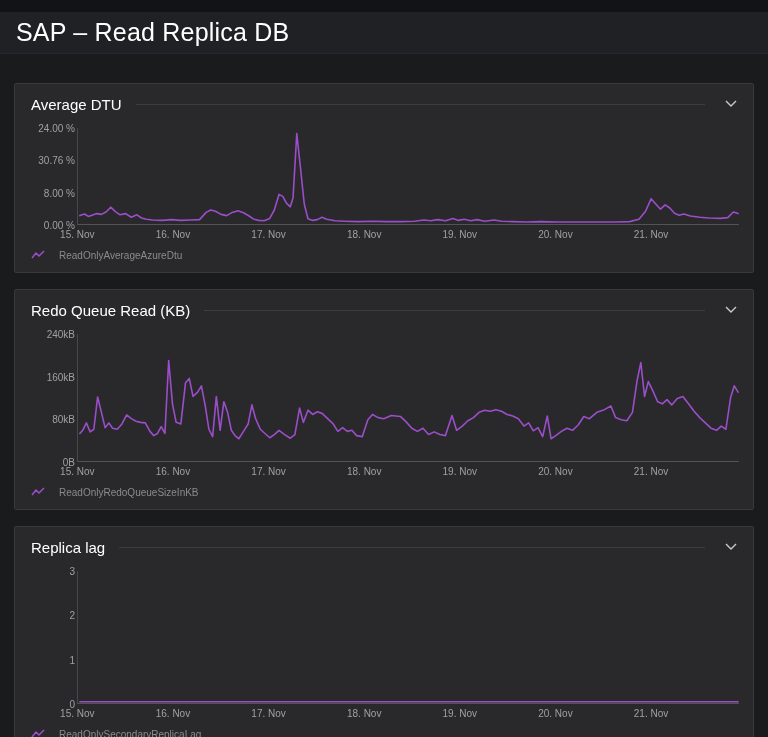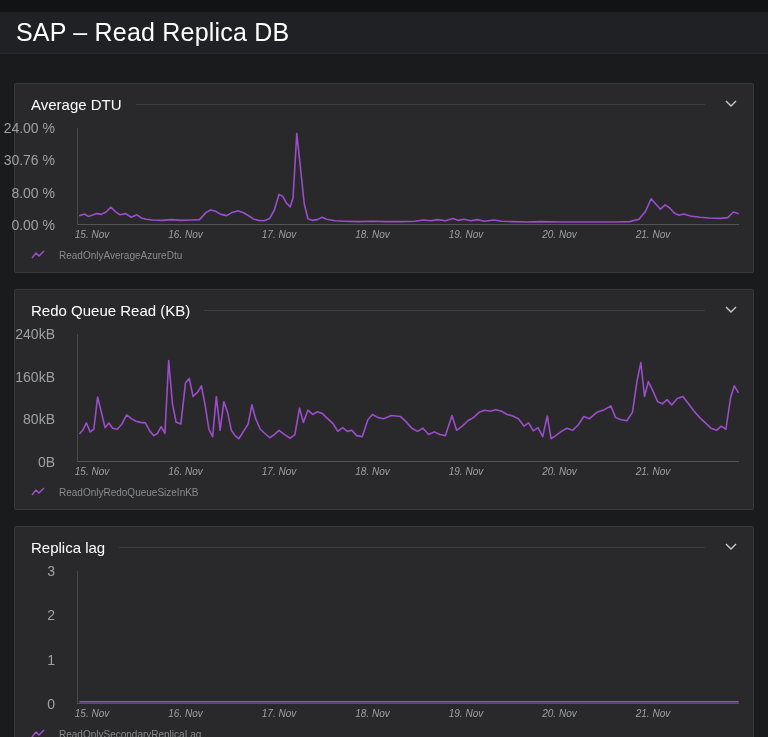--- a/index.html
+++ b/index.html
@@ -17,26 +17,26 @@
   .panels{padding:29px 14px 0 14px;}
   .panel{background:var(--panel-bg);border:1px solid var(--panel-border);border-radius:2px;
          padding:10px 14px 10px 16px;margin-bottom:16px;}
   .panel-header{display:flex;align-items:center;height:20px;margin-bottom:14px;}
   .panel-title{color:var(--title);font-size:15px;font-weight:500;white-space:nowrap;}
   .title-rule{flex:1;height:1px;background:var(--rule);margin:0 18px 0 14px;}
   .collapse-btn{background:none;border:none;cursor:pointer;padding:2px;display:flex;align-items:center;}
   .chevron{width:12px;height:8px;stroke:var(--chevron);stroke-width:1.4;fill:none;}
   .chart-row{display:flex;}
   .y-axis{position:relative;width:46px;flex:none;}
-  .y-tick{position:absolute;right:22px;transform:translateY(-50%);color:var(--tick);font-size:14px;white-space:nowrap;}
+  .y-tick{position:absolute;right:2px;transform:translateY(-50%);color:var(--tick);font-size:10px;white-space:nowrap;}
   .plot{flex:1;position:relative;border-left:1px solid var(--axis-line);border-bottom:1px solid #525355;}
   .plot svg{position:absolute;inset:0;width:100%;height:100%;display:block;}
   .plot polyline{fill:none;stroke:var(--accent);stroke-width:1.6;stroke-linejoin:round;stroke-linecap:round;vector-effect:non-scaling-stroke;}
   .plot-0{height:97px;} .plot-1{height:128px;} .plot-2{height:133px;}
-  .x-axis{position:relative;height:17px;margin-left:47px;font-style:italic;}
+  .x-axis{position:relative;height:17px;margin-left:32px;}
   .x-tick{position:absolute;top:4px;transform:translateX(-50%);color:var(--tick);font-size:10px;white-space:nowrap;}
   .legend{display:flex;align-items:center;gap:14px;margin-top:6px;height:14px;background:none;border:none;cursor:pointer;padding:0;}
   .legend-icon{width:14px;height:10px;flex:none;}
   .legend-icon polyline{fill:none;stroke:var(--accent);stroke-width:1.5;stroke-linejoin:round;}
   .legend-label{color:var(--legend);font-size:10px;white-space:nowrap;}
 </style>
 </head>
 <body>
 
 <div class="screen">

